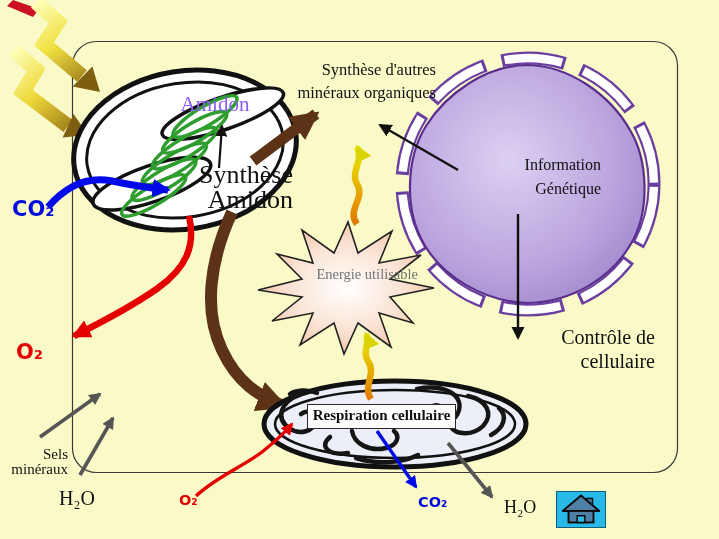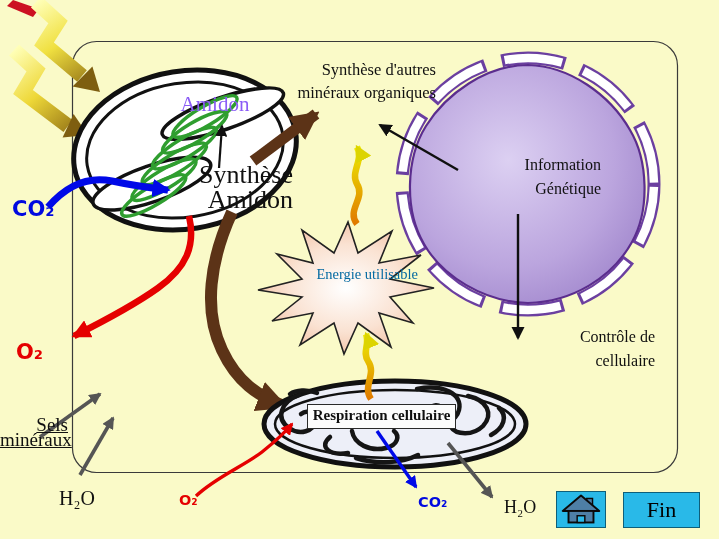--- a/index.html
+++ b/index.html
@@ -8,26 +8,26 @@
   .scene{position:absolute;left:0;top:0;}
   .lbl{position:absolute;color:#101010;white-space:nowrap;}
   .ctr{text-align:right;white-space:normal;}
   .synth-autres{left:278px;top:58px;width:158px;font-size:16.5px;line-height:23px;}
   .amidon{left:175px;top:92px;width:80px;font-size:21px;color:#8b5cf6;text-align:center;}
   .synth-glu{left:163px;top:162px;width:130px;font-size:26px;line-height:25px;}
   .chem{font-family:"DejaVu Sans","Liberation Sans",sans-serif;font-weight:bold;}
   .co2-left{left:12px;top:197px;font-size:21px;color:#0009E0;}
   .o2-left{left:16px;top:340px;font-size:21px;color:#E50000;}
   .info{left:446px;top:153px;width:155px;font-size:16px;line-height:24px;}
-  .energie{left:286px;top:265px;width:132px;font-size:14.5px;line-height:18px;color:#0369a1;}
-  .controle{left:533px;top:325px;width:122px;font-size:16px;line-height:24px;}
+  .energie{left:286px;top:265px;width:132px;font-size:14.5px;line-height:18px;color:#737373;}
+  .controle{left:533px;top:325px;width:122px;font-size:20px;line-height:24px;}
   .resp-box{left:307px;top:404px;width:149px;height:25px;background:#FCFCFC;
             border:1.5px solid #2A2A2A;box-sizing:border-box;font-size:15px;font-weight:bold;
             line-height:21px;text-align:center;}
-  .sels{left:0px;top:417px;width:68px;font-size:19px;line-height:15px;text-decoration:underline;}
+  .sels{left:0px;top:447px;width:68px;font-size:15px;line-height:15px;}
   .h2o-left{left:59px;top:487px;font-size:20px;}
   .o2-bot{left:179px;top:492px;font-size:14.5px;color:#E50000;}
   .co2-bot{left:418px;top:494px;font-size:14.5px;color:#0009E0;}
   .h2o-right{left:504px;top:497px;font-size:18px;}
   .btn{position:absolute;background:#29B9E8;border:1px solid #0E5F7A;box-sizing:border-box;
        cursor:pointer;display:flex;align-items:center;justify-content:center;}
   .home-btn{left:556px;top:491px;width:50px;height:37px;}
   .fin-btn{left:623px;top:492px;width:77px;height:36px;font-size:22px;color:#000;
            font-family:"Liberation Serif","DejaVu Serif",serif;}
 </style>
@@ -249,17 +249,14 @@
 <div class="lbl h2o-right">H₂O</div>
 
 <div class="btn home-btn" role="button">
   <svg width="50" height="37" viewBox="0 0 50 37">
     <rect x="31" y="7" width="6" height="10" fill="#4E7FA6" stroke="#0A0A0A" stroke-width="1.5"></rect>
     <polygon points="25,4 6,20 44,20" fill="#4E7FA6" stroke="#0A0A0A" stroke-width="2" stroke-linejoin="round"></polygon>
     <rect x="12" y="20" width="26" height="12" fill="#4E7FA6" stroke="#0A0A0A" stroke-width="2"></rect>
     <rect x="21" y="25" width="8" height="7" fill="#2AB9E8" stroke="#0A0A0A" stroke-width="1.5"></rect>
   </svg>
 </div>
-<div class="btn fin-btn" role="button">
-  <span>Fin</span>
-</div>
 
 </div>
 
 </body></html>

